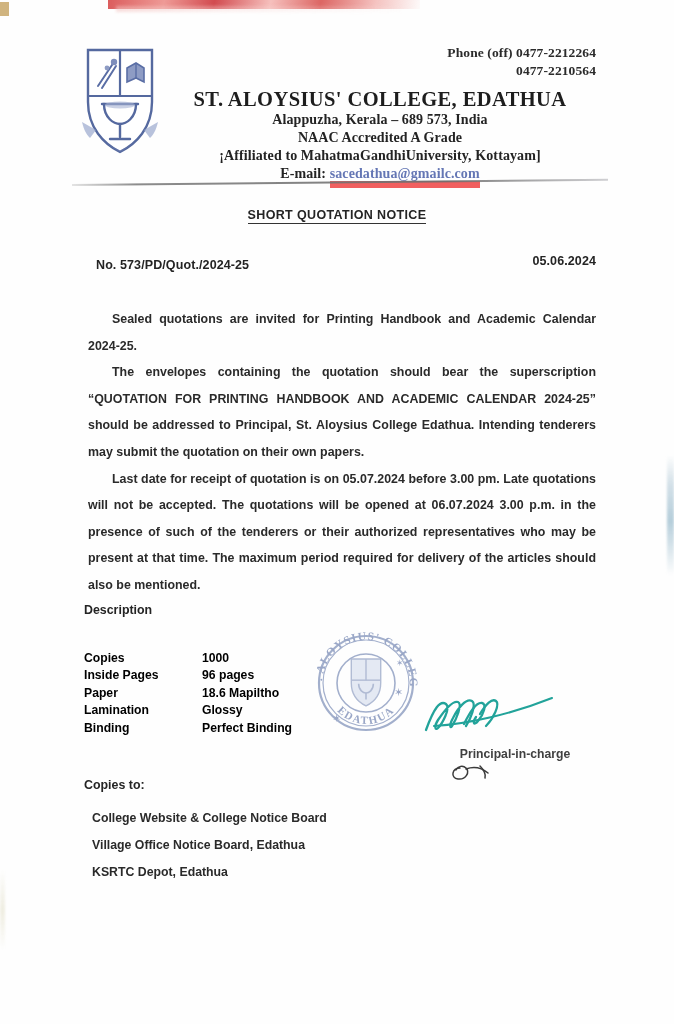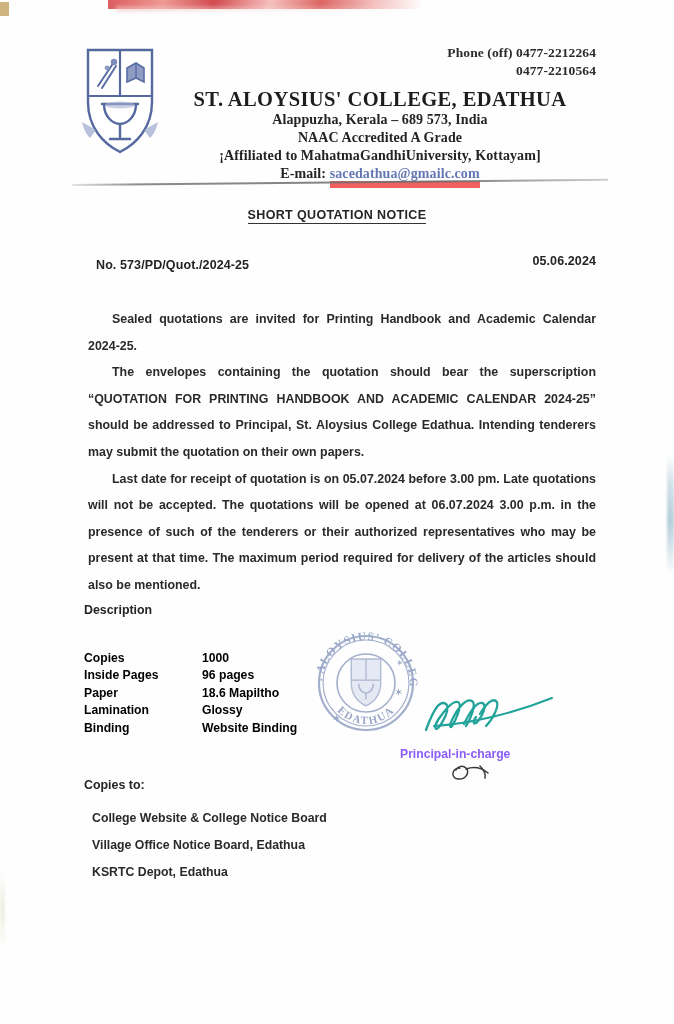--- a/index.html
+++ b/index.html
@@ -251,26 +251,27 @@
   
   .signature {
     position: absolute;
     left: 420px;
     top: 690px;
     width: 150px;
     height: 48px;
   }
   .sign-caption {
     position: absolute;
-    left: 400px;
+    left: 420px;
     top: 747px;
     width: 190px;
+    text-align: center;
     font-size: 12.2px;
     font-weight: 600;
-    color: #8b5cf6;
+    color: #404040;
   }
   .sign-initial {
     position: absolute;
     left: 440px;
     top: 760px;
     width: 70px;
     height: 26px;
   }
 
   
@@ -395,21 +396,21 @@
       <tr>
         <td class="spec-label">Paper</td>
         <td>18.6 Mapiltho</td>
       </tr>
       <tr>
         <td class="spec-label">Lamination</td>
         <td>Glossy</td>
       </tr>
       <tr>
         <td class="spec-label">Binding</td>
-        <td>Website Binding</td>
+        <td>Perfect Binding</td>
       </tr>
     </tbody>
   </table>
 
   <div class="seal">
     <svg viewBox="0 0 120 118" width="120" height="118">
       <defs>
         <path id="sealTop" d="M 16,60 A 44,44 0 0 1 104,60"></path>
         <path id="sealBot" d="M 22,62 A 38,38 0 0 0 98,62"></path>
       </defs>

